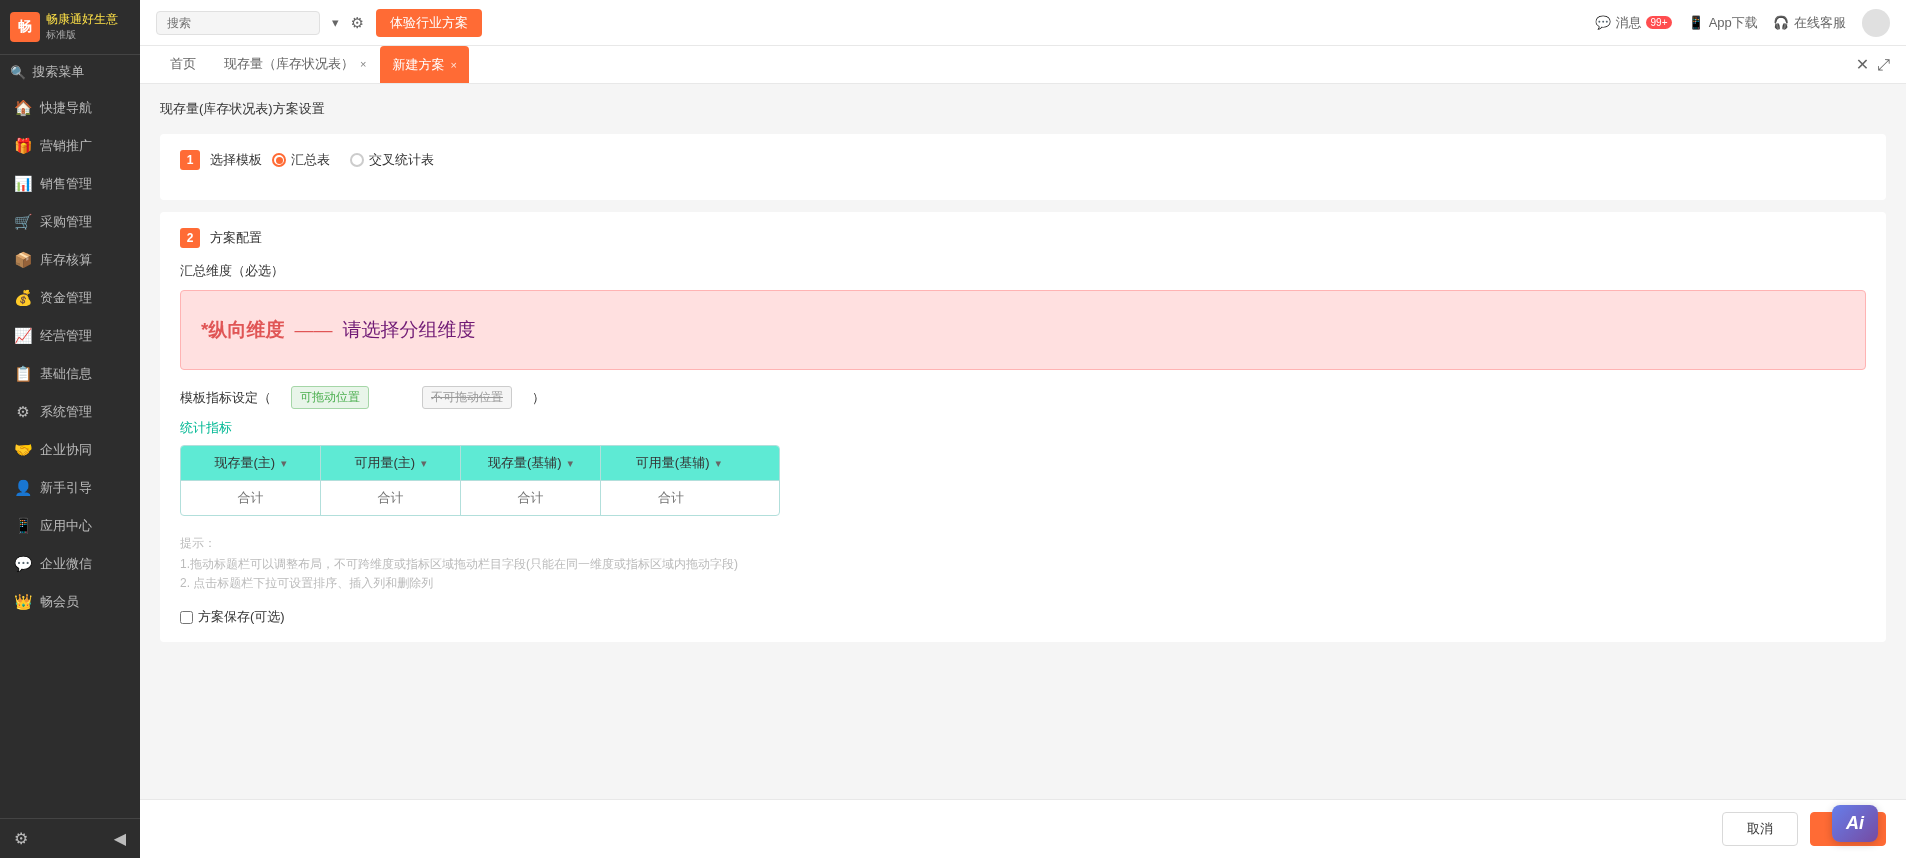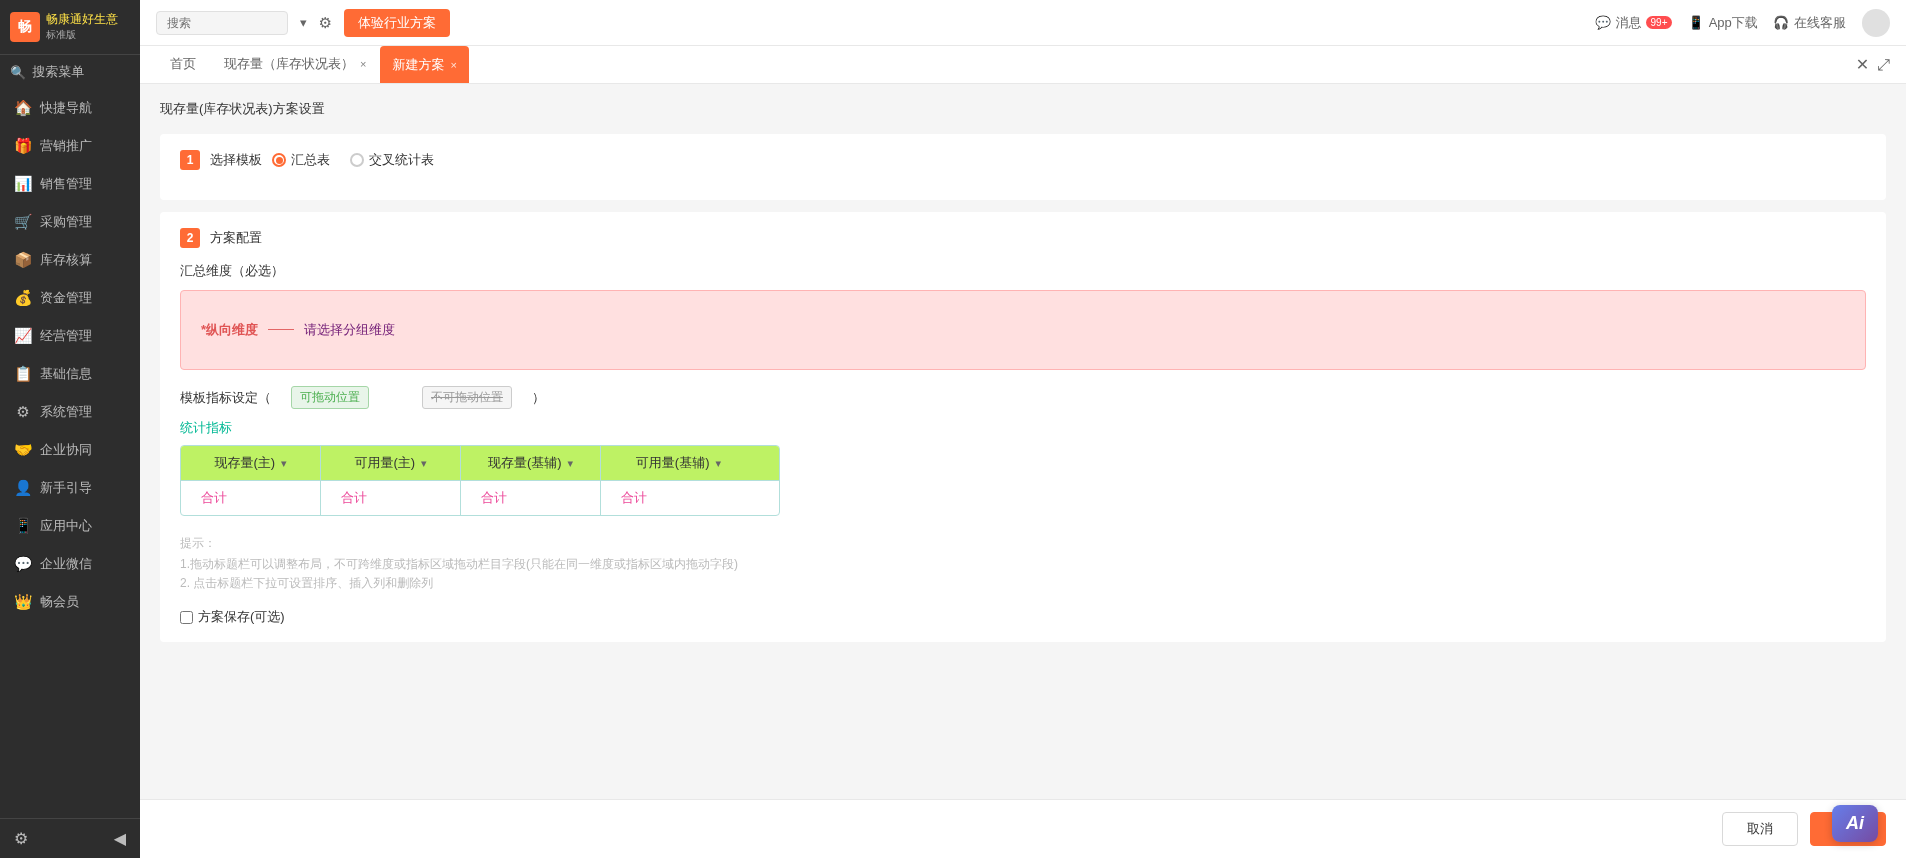--- a/index.html
+++ b/index.html
@@ -69,21 +69,21 @@
       border-bottom: 1px solid #e8e8e8;
       flex-shrink: 0;
     }
     .topbar-search-box {
       background: #f5f5f5;
       border: 1px solid #e0e0e0;
       border-radius: 4px;
       padding: 4px 10px;
       font-size: 12px;
       color: #999;
-      width: 132px;
+      width: 164px;
     }
     .topbar-dropdown-btn {
       background: none; border: none; cursor: pointer; color: #666; font-size: 13px;
     }
     .topbar-gear { color: #666; cursor: pointer; font-size: 15px; }
     .topbar-trial-btn {
       background: #ff6b35;
       color: white;
       border: none;
       border-radius: 4px;
@@ -188,22 +188,22 @@
       background: #ffe0e0;
       border: 1px solid #ffb3b3;
       border-radius: 4px;
       padding: 20px;
       min-height: 80px;
       display: flex;
       align-items: center;
       margin-bottom: 16px;
     }
     .dimension-placeholder {
-      display: flex; gap: 10px;
-      color: #e05555; font-size: 13px;
+      display: flex; align-items: center; gap: 10px;
+      color: #e05555; font-size: 19px;
     }
     .dimension-required { color: #e05555; font-weight: bold; }
     .dimension-dash { color: #e05555; }
     .dimension-hint { color: #701a75; }
 
     .indicator-settings { font-size: 13px; color: #333; margin-bottom: 10px; display: flex; align-items: center; gap: 20px; }
     .draggable-tag {
       background: #e8f5e9;
       border: 1px solid #a5d6a7;
       color: #4caf50;
@@ -226,42 +226,42 @@
     .stats-label { font-size: 13px; color: #00b894; margin-bottom: 8px; font-weight: 500; }
     .stats-table {
       border: 1px solid #b2dfdb;
       border-radius: 4px;
       overflow: hidden;
       display: inline-block;
       min-width: 600px;
     }
     .stats-table-header {
       display: flex;
-      background: #bef264;
+      background: #5eead4;
     }
     .stats-col-header {
       display: flex; align-items: center; justify-content: center; gap: 6px;
       padding: 8px 20px;
       border-right: 1px solid #b2dfdb;
       font-size: 13px; color: #333;
       min-width: 140px;
       cursor: pointer;
     }
     .stats-col-header:last-child { border-right: none; justify-content: flex-end; }
     .stats-col-header .chevron { color: #666; font-size: 11px; }
     .stats-table-row {
       display: flex;
       border-top: 1px solid #b2dfdb;
     }
     .stats-cell {
       padding: 8px 20px;
       border-right: 1px solid #b2dfdb;
-      font-size: 13px; color: #ec4899;
+      font-size: 13px; color: #737373;
       min-width: 140px;
-      text-align: left;
+      text-align: center;
     }
     .stats-cell:last-child { border-right: none; }
 
     .tips {
       margin-top: 16px;
       font-size: 12px; color: #bbb;
     }
     .tips-title { margin-bottom: 4px; }
     .tips-item { margin-bottom: 2px; }
 

